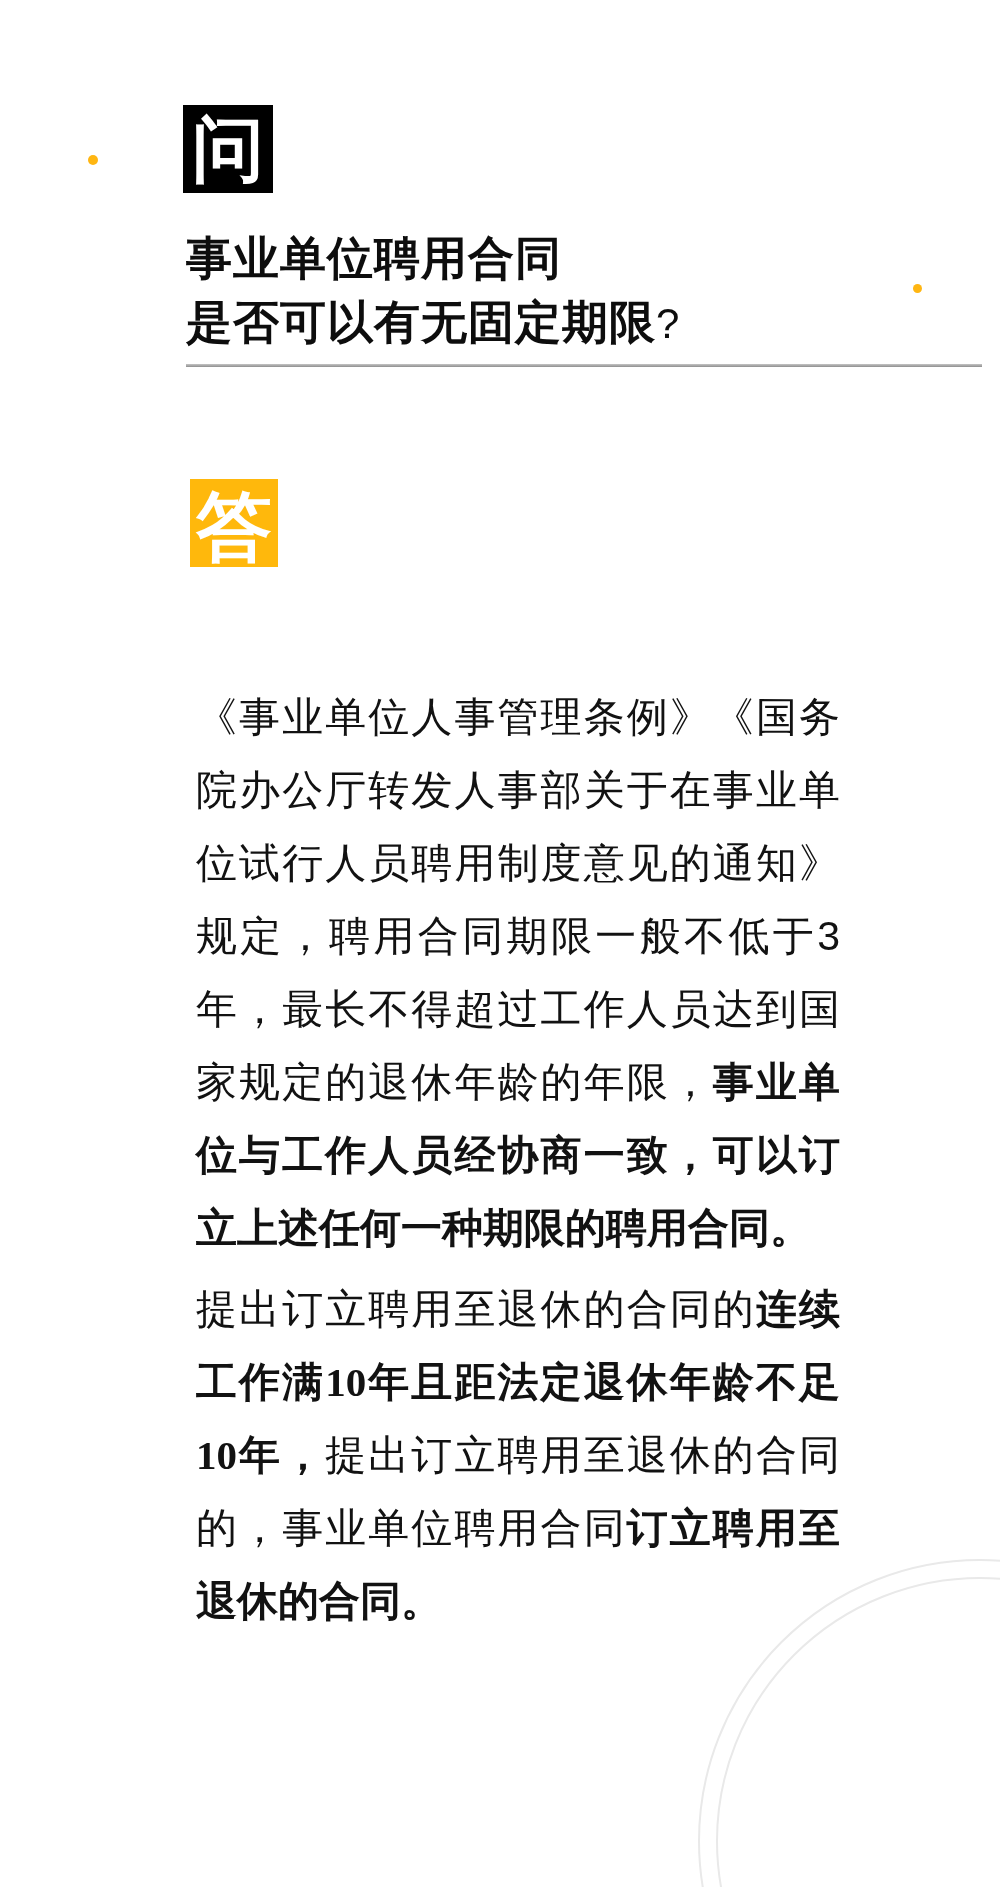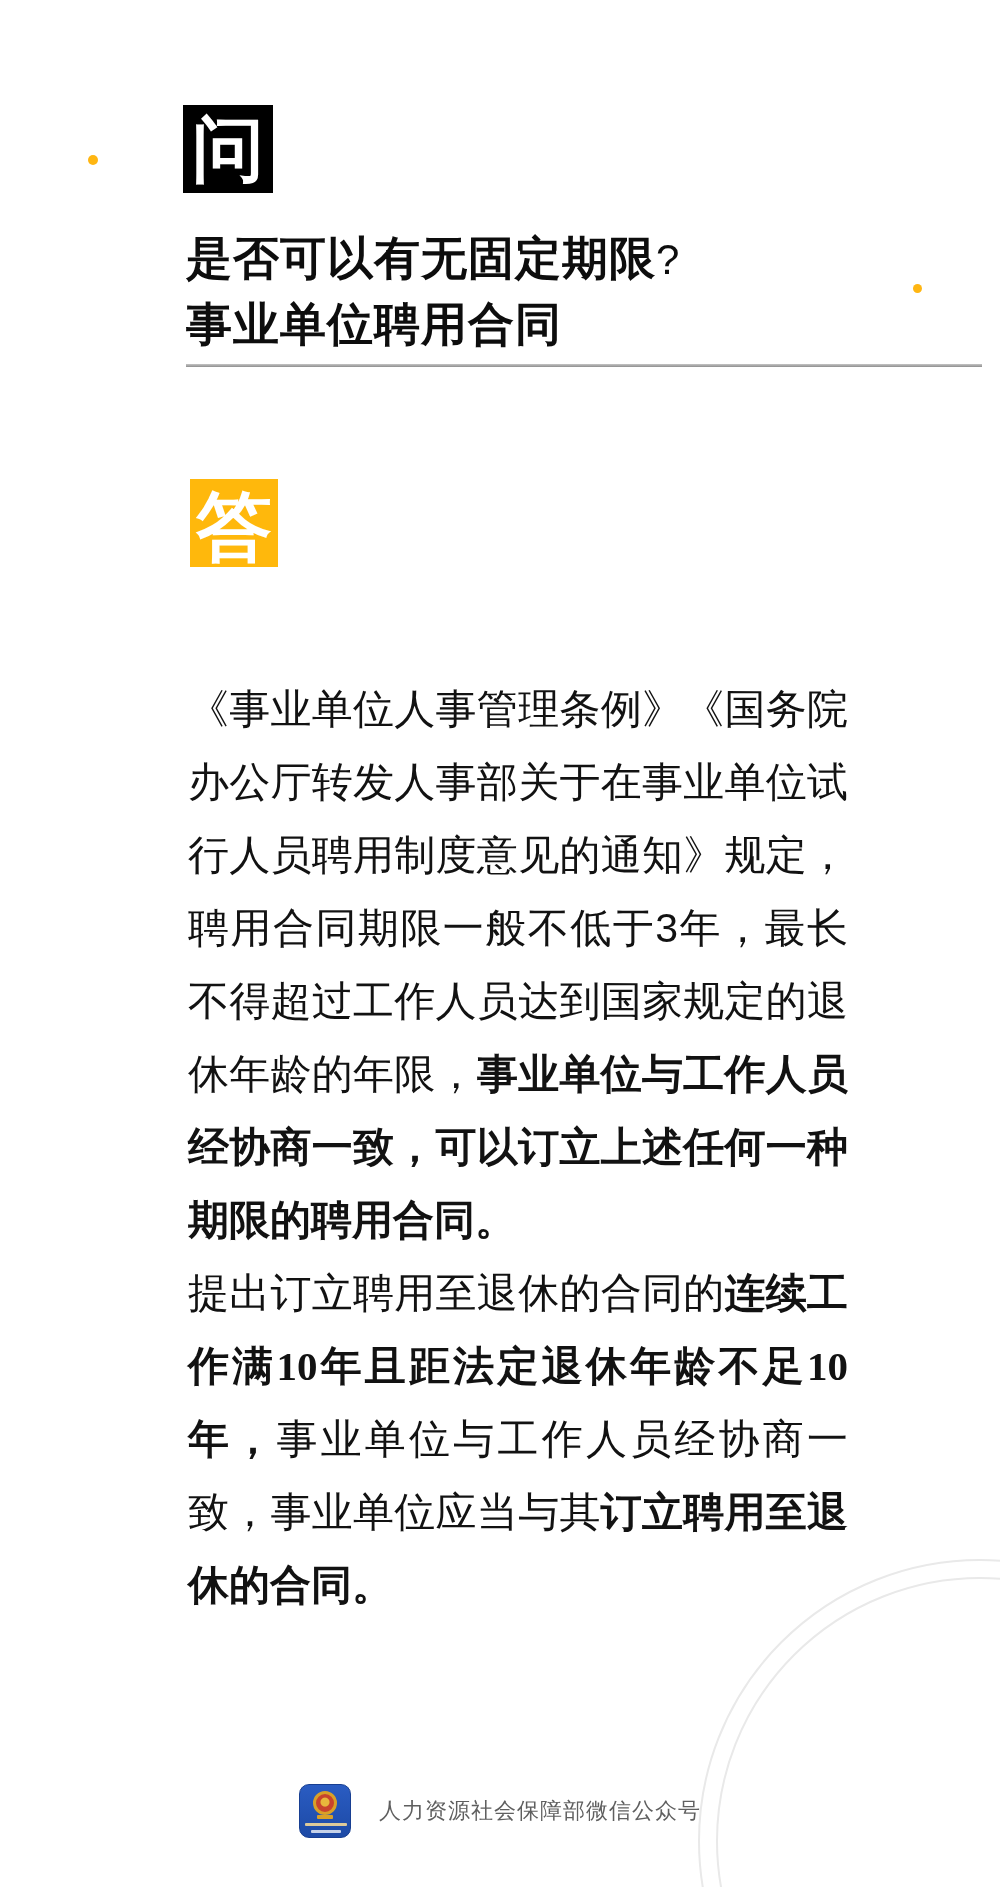--- a/index.html
+++ b/index.html
@@ -43,21 +43,21 @@
     position:absolute;left:186px;top:364px;width:796px;height:3px;
     background:linear-gradient(#c4c4c4,#8f8f8f);
   }
 
   
   .answer-text{
     position:absolute;left:188px;top:673px;width:660px;
     font-size:41px;line-height:73px;color:#121212;
     text-align:justify;text-justify:inter-ideograph;
   }
-  .answer-text p{margin:0;padding:0;}
+  .answer-text p{margin:8px;padding:0;}
   .answer-text .reg{font-weight:400;}
   .answer-text .em{
     font-weight:700;
     font-family:"Liberation Serif","DejaVu Serif",serif;
   }
 
   
   .bg-circle{position:absolute;border-radius:50%;border:2px solid #e9e9e9;background:transparent;}
   .bg-circle.outer{left:698px;top:1559px;width:560px;height:560px;}
   .bg-circle.inner{left:716px;top:1577px;width:524px;height:524px;}
@@ -97,41 +97,32 @@
 <div class="page">
 
   <span class="dot dot-left"></span>
   <span class="dot dot-right"></span>
 
   <div class="q-marker">
     <span>问</span>
   </div>
 
   <div class="q-title">
+    <div>事业单位聘用合同</div>
     <div><span>是否可以有无固定期限</span><span class="qmark">?</span></div>
-    <div>事业单位聘用合同</div>
   </div>
 
   <div class="divider"></div>
 
   <div class="a-marker">
     <span>答</span>
   </div>
 
   <div class="answer-text">
       <p><span class="reg">《事业单位人事管理条例》《国务院办公厅转发人事部关于在事业单位试行人员聘用制度意见的通知》规定，聘用合同期限一般不低于3年，最长不得超过工作人员达到国家规定的退休年龄的年限，</span><span class="em">事业单位与工作人员经协商一致，可以订立上述任何一种期限的聘用合同。</span></p>
-      <p><span class="reg">提出订立聘用至退休的合同的</span><span class="em">连续工作满10年且距法定退休年龄不足10年，</span><span class="reg">事业单位与工作人员经协商一致，事业单位应当与其</span><span class="em">订立聘用至退休的合同。</span></p>
+      <p><span class="reg">提出订立聘用至退休的合同的</span><span class="em">连续工作满10年且距法定退休年龄不足10年，</span><span class="reg">提出订立聘用至退休的合同的，事业单位聘用合同</span><span class="em">订立聘用至退休的合同。</span></p>
     </div>
 
   <div class="bg-circle outer"></div>
   <div class="bg-circle inner"></div>
 
-  <div class="footer">
-    <div class="logo">
-      <span class="emblem"></span>
-      <span class="emblem-base"></span>
-      <span class="logo-line1"></span>
-      <span class="logo-line2"></span>
-    </div>
-    <div class="footer-caption">人力资源社会保障部微信公众号</div>
-  </div>
 
 </div>
 
 </body></html>

